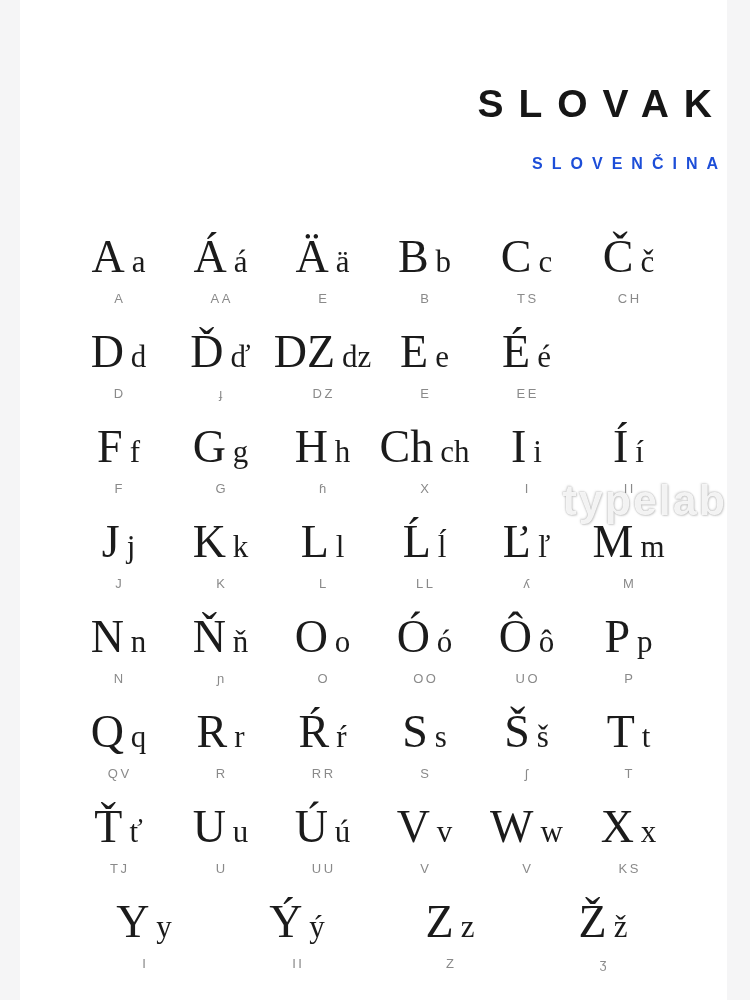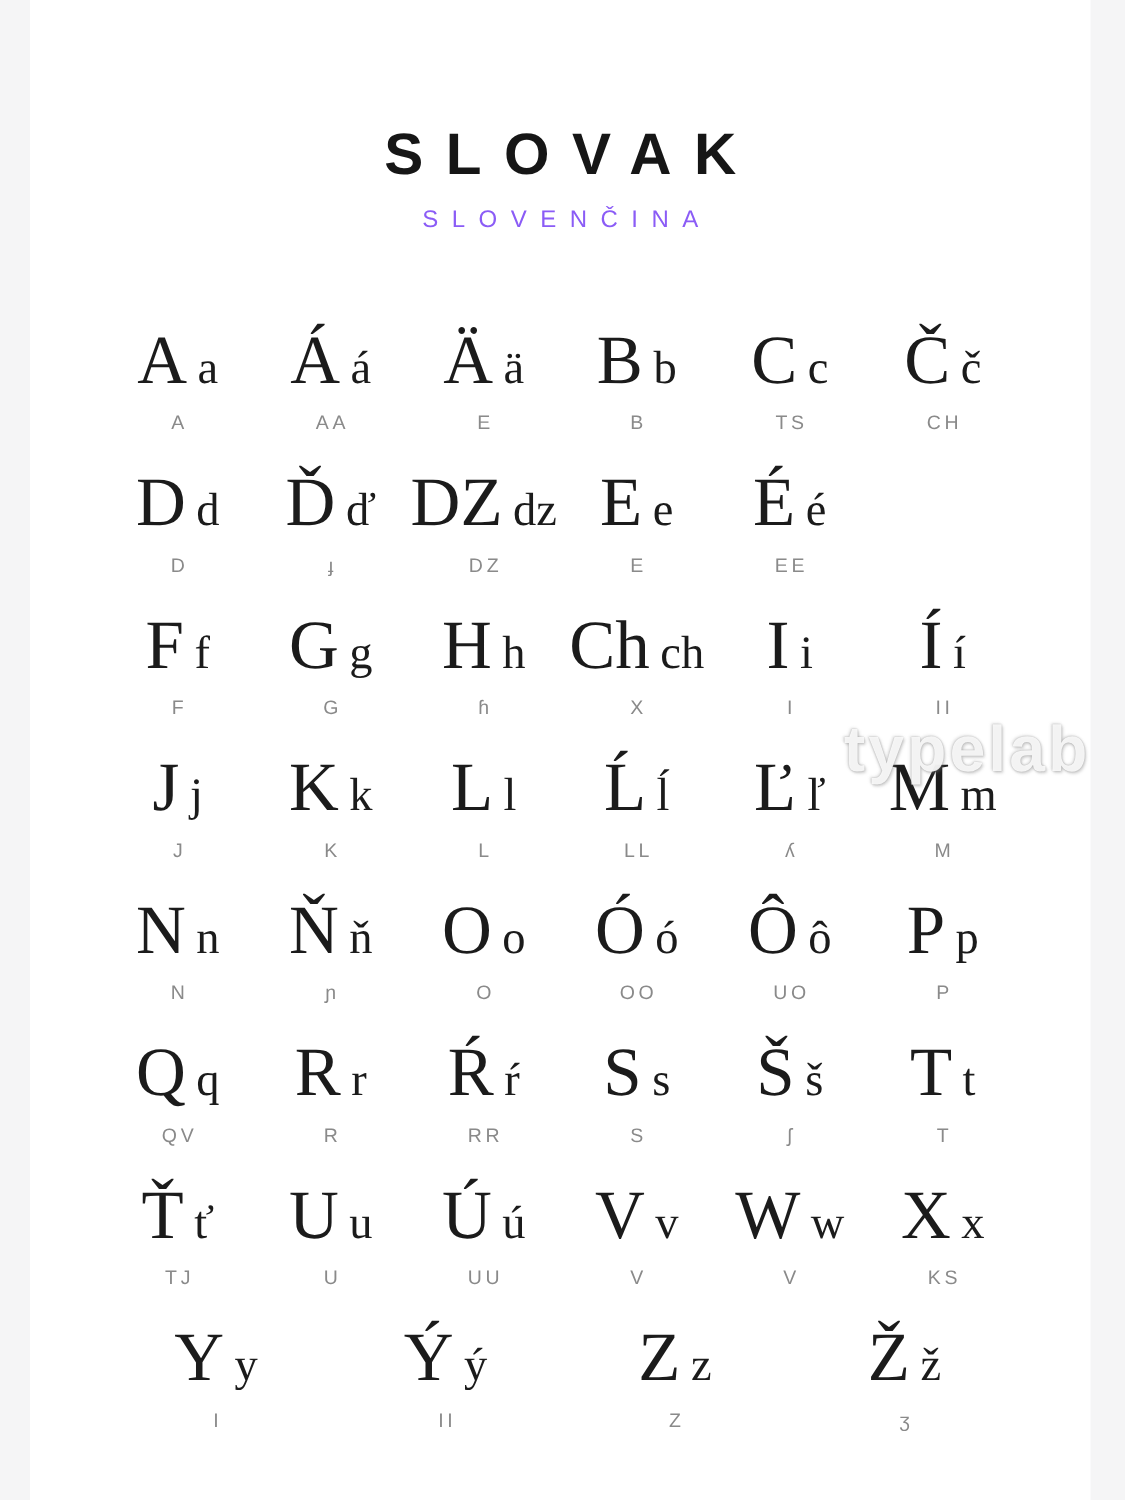--- a/index.html
+++ b/index.html
@@ -9,36 +9,36 @@
     background: #f5f5f6;
     position: relative;
     overflow: hidden;
   }
   .poster {
     position: absolute;
     top: 0; bottom: 0;
     left: 20px; width: 707px;
     background: #ffffff;
   }
-  .header { text-align: center; padding-top: 84px; }
+  .header { text-align: right; padding-top: 84px; }
   .title {
     font-size: 39px;
     font-weight: 700;
     letter-spacing: 15px;
     padding-left: 15px; 
     color: #161616;
     line-height: 1;
   }
   .subtitle {
-    margin-top: 15px;
+    margin-top: 32px;
     font-size: 16px;
-    font-weight: 400;
+    font-weight: 700;
     letter-spacing: 9px;
     padding-left: 9px;
-    color: #8b5cf6;
+    color: #1d4ed8;
   }
   .grid {
     width: 612px;
     margin: 40px auto 0 auto;
   }
   .row {
     display: grid;
     grid-template-columns: repeat(6, 1fr);
     height: 95px;
     align-items: end;

